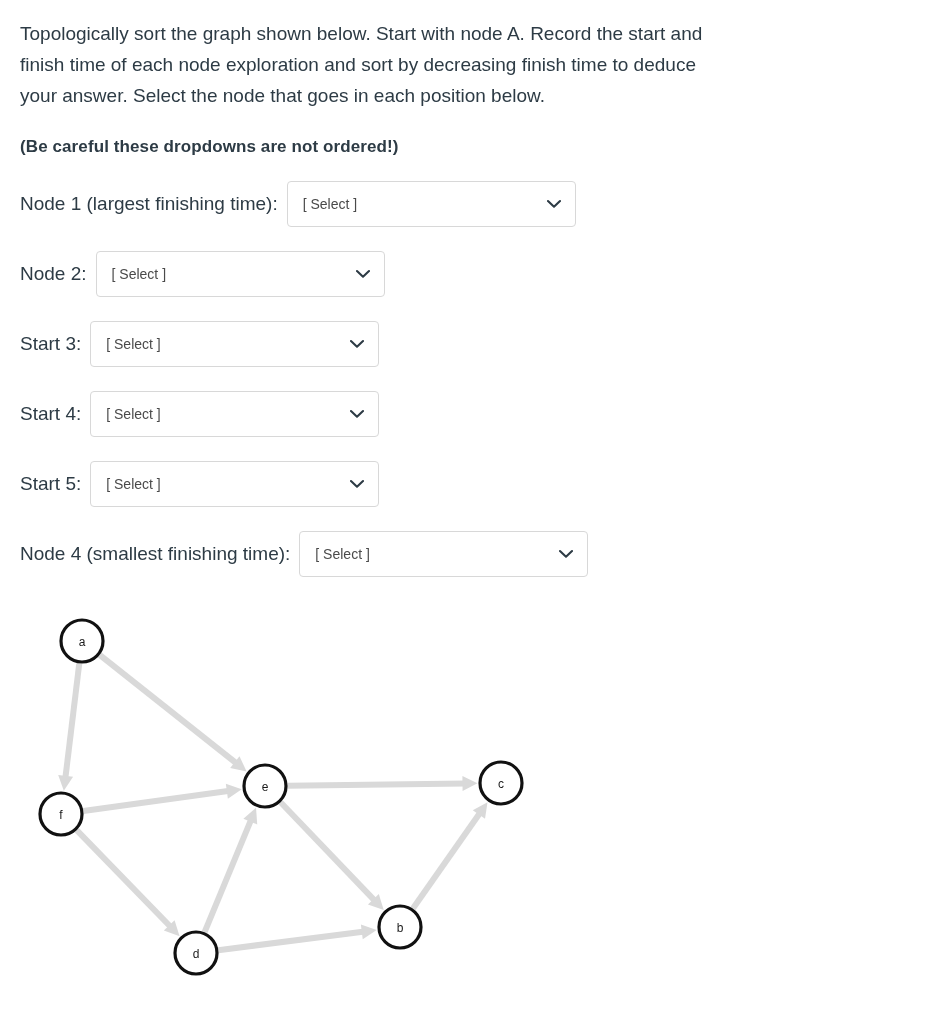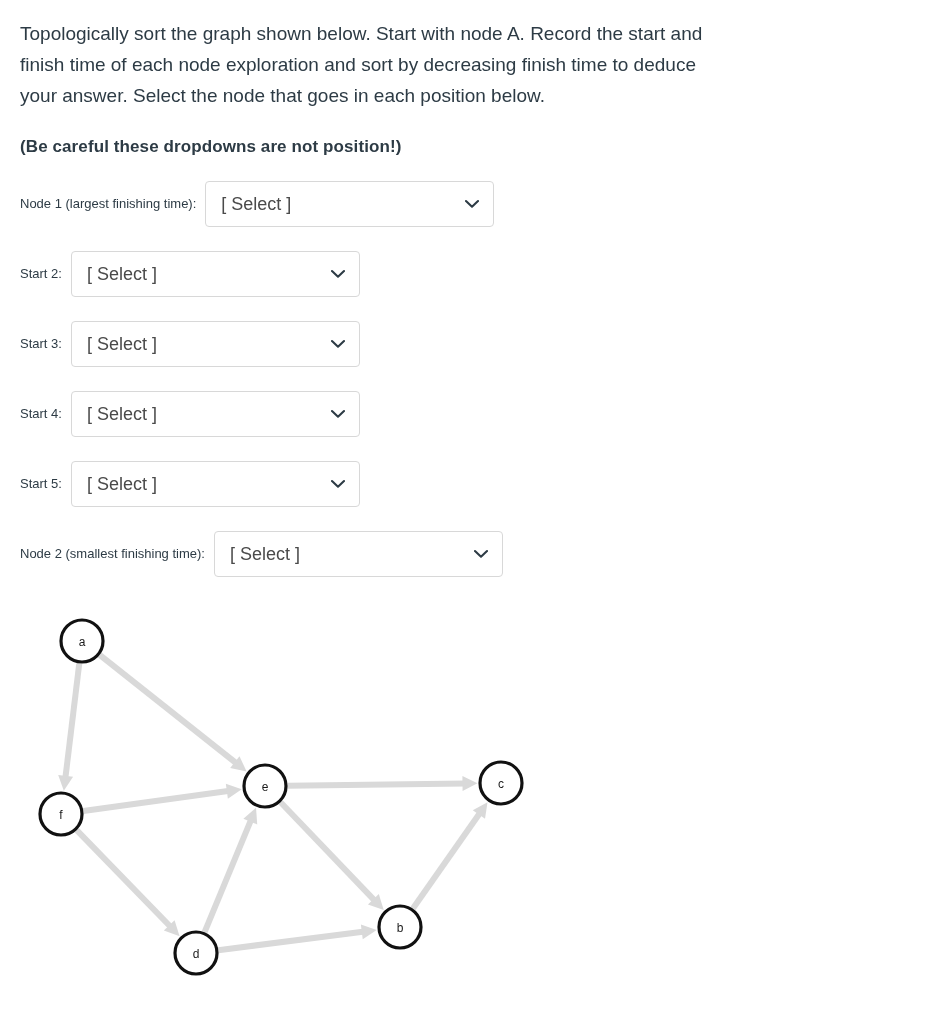--- a/index.html
+++ b/index.html
@@ -40,21 +40,21 @@
     letter-spacing: 0.1px;
   }
 
   .qrow {
     display: flex;
     align-items: center;
     margin-top: 24px;
   }
 
   .qlabel {
-    font-size: 13px;
+    font-size: 19px;
     color: #2d3b45;
     white-space: nowrap;
     line-height: 24px;
   }
 
   .select-wrap {
     position: relative;
     display: inline-block;
     margin-left: 9px;
   }
@@ -62,21 +62,21 @@
   .fake-select {
     box-sizing: border-box;
     width: 289px;
     height: 46px;
     border: 1px solid #d8d8d8;
     border-radius: 4px;
     background: #ffffff;
     display: flex;
     align-items: center;
     padding-left: 15px;
-    font-size: 18px;
+    font-size: 14px;
     color: #4a4a4a;
     cursor: pointer;
     font-family: "Liberation Sans", sans-serif;
   }
 
   .chev {
     position: absolute;
     right: 15px;
     top: 50%;
     transform: translateY(-50%);
@@ -108,38 +108,38 @@
     dominant-baseline: central;
   }
 </style>
 </head>
 <body>
 
 <div class="page">
 
   <p class="intro">Topologically sort the graph shown below. Start with node A. Record the start and finish time of each node exploration and sort by decreasing finish time to deduce your answer. Select the node that goes in each position below.</p>
 
-  <p class="warning">(Be careful these dropdowns are not position!)</p>
+  <p class="warning">(Be careful these dropdowns are not ordered!)</p>
 
   <div class="qrow">
     <span class="qlabel">Node 1 (largest finishing time):</span>
     <span class="select-wrap">
       <div class="fake-select" style="width: 289px;">
         <span>[ Select ]</span>
       </div>
       <span class="chev">
         <svg width="14" height="9" viewBox="0 0 14 9">
             <path d="M1 1.5 L7 7.2 L13 1.5" stroke="#2d3b45" stroke-width="2.1" fill="none" stroke-linecap="round" stroke-linejoin="round"></path>
           </svg>
       </span>
     </span>
   </div>
 
   <div class="qrow">
-    <span class="qlabel">Start 2:</span>
+    <span class="qlabel">Node 2:</span>
     <span class="select-wrap">
       <div class="fake-select" style="width: 289px;">
         <span>[ Select ]</span>
       </div>
       <span class="chev">
         <svg width="14" height="9" viewBox="0 0 14 9">
             <path d="M1 1.5 L7 7.2 L13 1.5" stroke="#2d3b45" stroke-width="2.1" fill="none" stroke-linecap="round" stroke-linejoin="round"></path>
           </svg>
       </span>
     </span>
@@ -181,21 +181,21 @@
       </div>
       <span class="chev">
         <svg width="14" height="9" viewBox="0 0 14 9">
             <path d="M1 1.5 L7 7.2 L13 1.5" stroke="#2d3b45" stroke-width="2.1" fill="none" stroke-linecap="round" stroke-linejoin="round"></path>
           </svg>
       </span>
     </span>
   </div>
 
   <div class="qrow">
-    <span class="qlabel">Node 2 (smallest finishing time):</span>
+    <span class="qlabel">Node 4 (smallest finishing time):</span>
     <span class="select-wrap">
       <div class="fake-select" style="width: 289px;">
         <span>[ Select ]</span>
       </div>
       <span class="chev">
         <svg width="14" height="9" viewBox="0 0 14 9">
             <path d="M1 1.5 L7 7.2 L13 1.5" stroke="#2d3b45" stroke-width="2.1" fill="none" stroke-linecap="round" stroke-linejoin="round"></path>
           </svg>
       </span>
     </span>

